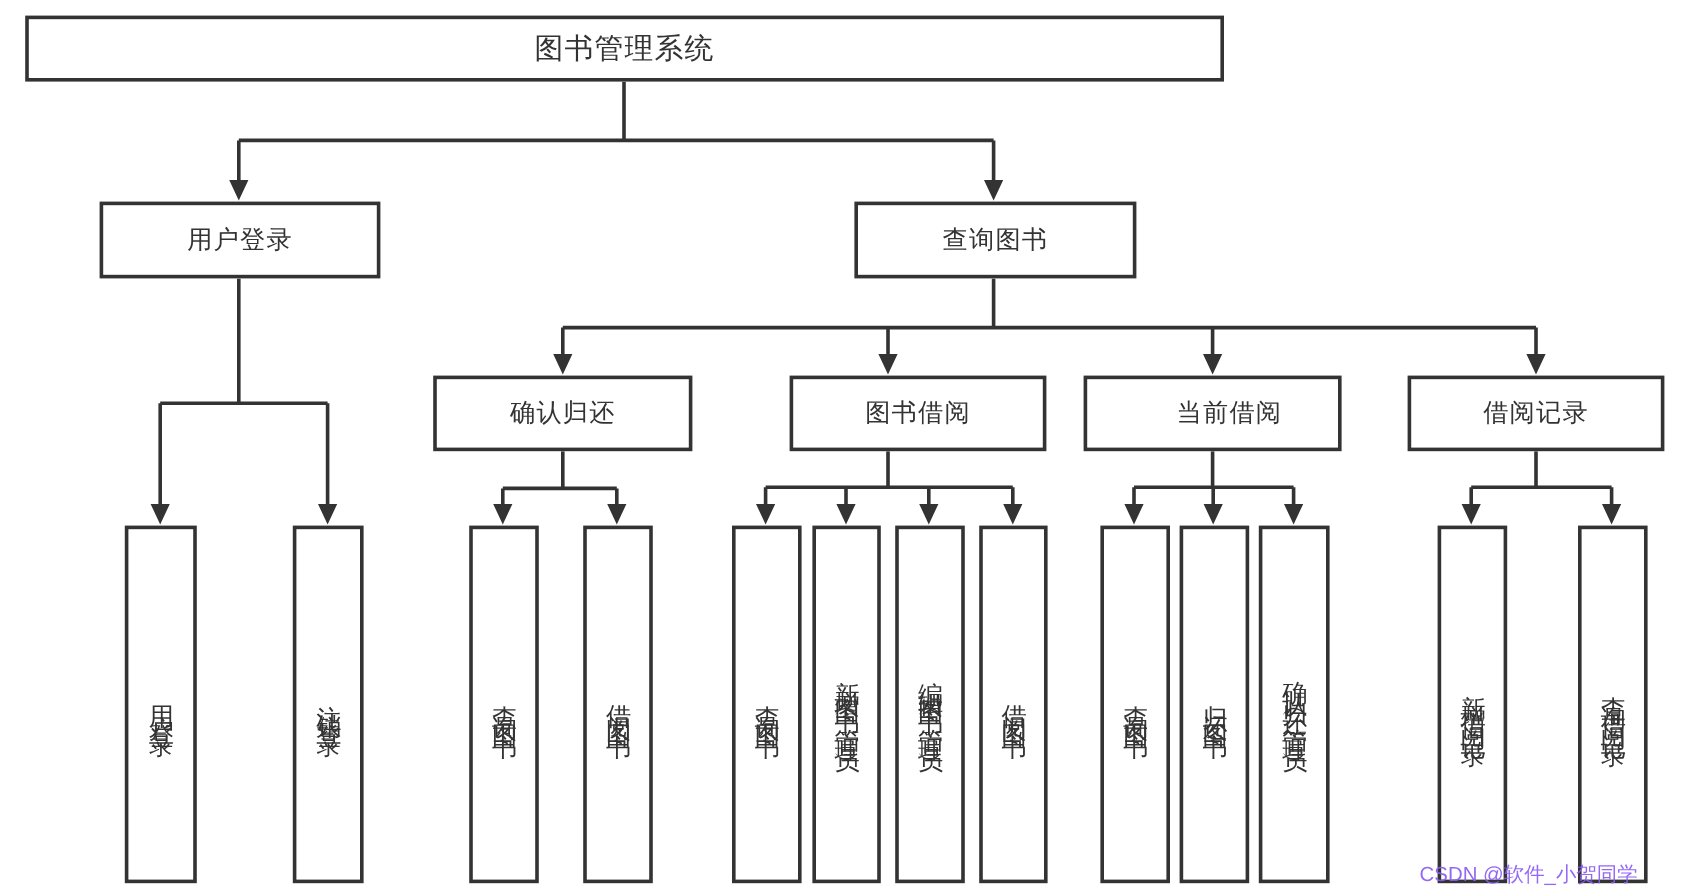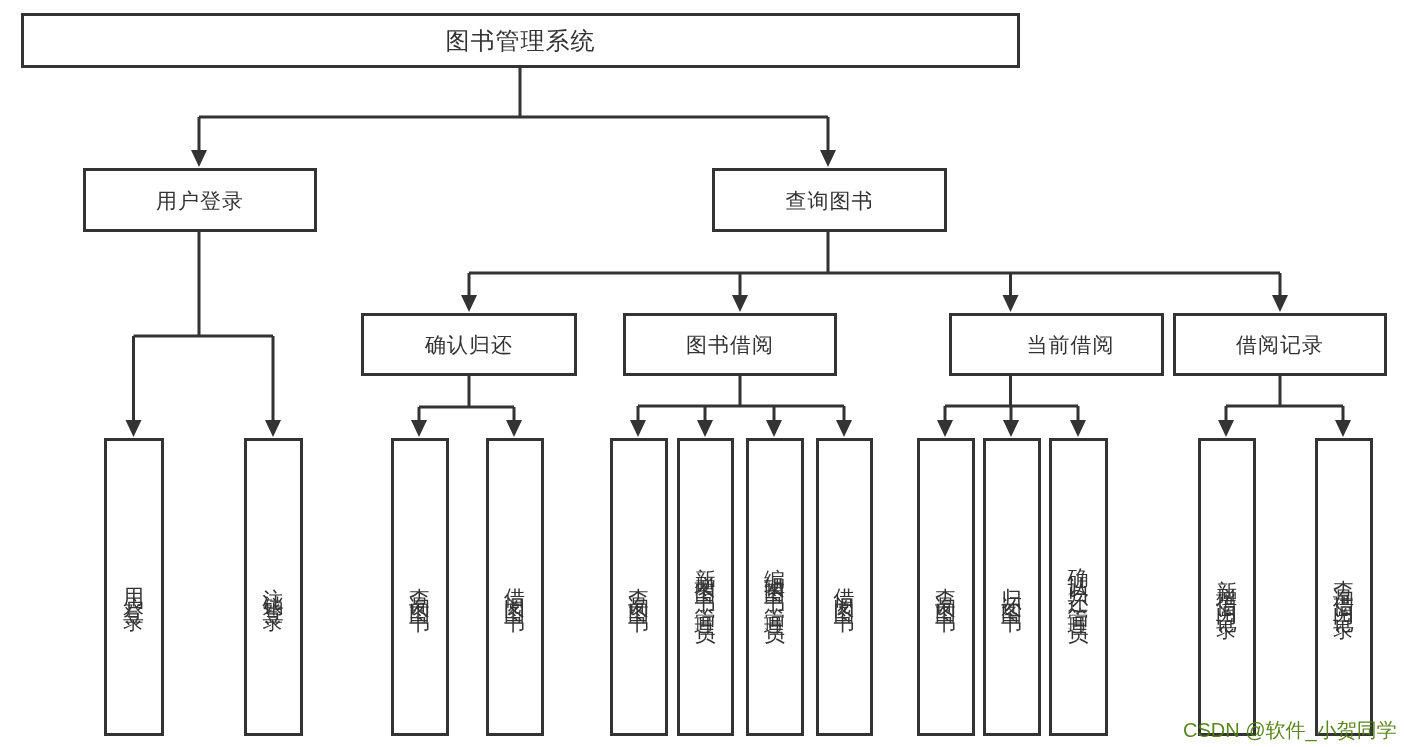--- a/index.html
+++ b/index.html
@@ -47,22 +47,22 @@
     text-orientation: mixed;
     font-size: 21px;
     line-height: 1;
     letter-spacing: 8px;
   }
   .watermark {
     position: absolute;
     left: 1183px;
     top: 717px;
     z-index: 3;
-    font-size: 20px;
-    color: #4d7c0f;
+    font-size: 17px;
+    color: #8b5cf6;
     opacity: 0.92;
     white-space: nowrap;
   }
 </style>
 </head>
 <body>
 
 <div class="canvas">
 
   <svg class="connectors" width="1405" height="747" viewBox="0 0 1405 747">
@@ -131,24 +131,24 @@
   <div class="node h" style="left:83px; top:168px; width:234px; height:64px;">
     <span>用户登录</span>
   </div>
   <div class="node h" style="left:712px; top:168px; width:235px; height:64px;">
     <span>查询图书</span>
   </div>
 
   <div class="node h" style="left:361px; top:313px; width:216px; height:63px;">
     <span>确认归还</span>
   </div>
-  <div class="node h" style="left:623px; top:313px; width:214px; height:63px;">
+  <div class="node h" style="left:658px; top:313px; width:214px; height:63px;">
     <span>图书借阅</span>
   </div>
-  <div class="node h" style="left:949px; top:313px; width:215px; height:63px;padding-left:28px;">
+  <div class="node h" style="left:903px; top:313px; width:215px; height:63px;padding-left:28px;">
     <span>当前借阅</span>
   </div>
   <div class="node h" style="left:1173px; top:313px; width:214px; height:63px;">
     <span>借阅记录</span>
   </div>
 
   <div class="node v" style="left:104px; top:438px; width:60px; height:298px;">
     <span>用户登录</span>
   </div>
   <div class="node v" style="left:244px; top:438px; width:59px; height:298px;">

